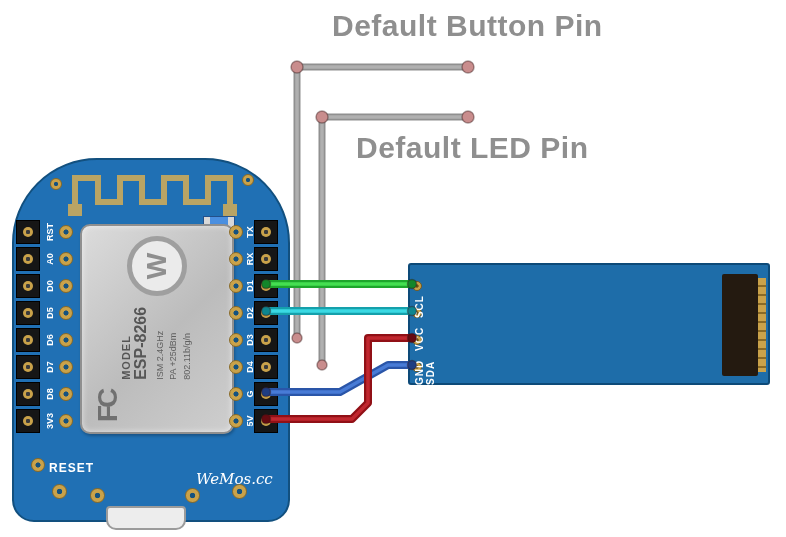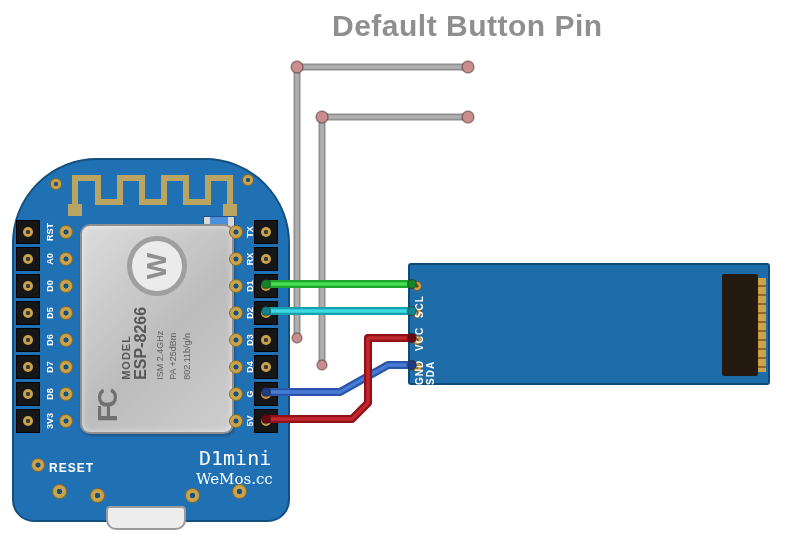--- a/index.html
+++ b/index.html
@@ -48,21 +48,21 @@
            border:1px solid #8a6a25; box-sizing:border-box; }
   .donut.abs { position:absolute; }
   .donut.small { width:12px; height:12px; }
   .donut.big { width:15px; height:15px; }
 
   .plabel { position:absolute; width:30px; height:16px; display:flex; align-items:center; justify-content:center;
             transform:rotate(-90deg); font-size:9px; font-weight:700; color:#ffffff; line-height:1; }
 
   .reset-label { left:35px; top:301px; font-size:12px; font-weight:700; color:#fff; letter-spacing:1px; }
   .board-name { left:185px; top:286px; font-family:"DejaVu Sans Mono", monospace; font-size:20px; color:#fff; }
-  .board-brand { left:182px; top:310px; font-family:"DejaVu Serif", serif; font-size:15px; color:#fff; }
+  .board-brand { left:182px; top:310px; font-family:"DejaVu Serif", serif; font-style:italic; font-size:15px; color:#fff; }
 
   .usb { left:92px; top:346px; width:80px; height:24px; background:#ededed; border:2px solid #9b9b9b;
          box-sizing:border-box; border-radius:4px 4px 10px 10px; }
 
   
   .oled { position:absolute; left:408px; top:263px; width:362px; height:122px;
           background:#1e6da9; border:2px solid #0d4a78; box-sizing:border-box; border-radius:3px; }
   .oled > * { position:absolute; }
   .oledscreen { left:22px; top:7px; width:286px; height:101px; background:#07070a; border-radius:3px;
                 overflow:hidden; box-shadow:inset 0 0 14px #000; border-top:3px solid #1b1b22; box-sizing:border-box; }
@@ -85,20 +85,21 @@
   .wire-base.thin { stroke-width:7; }
   .wire-core { fill:none; stroke-width:3.5; stroke-linecap:round; stroke-linejoin:round; opacity:.9; }
   .dot { stroke:rgba(50,20,20,.4); stroke-width:1.5; }
 </style>
 </head>
 <body>
 
 <div class="stage">
 
   <div class="note" style="left:332px; top:9px;">Default Button Pin</div>
+  <div class="note" style="left:356px; top:131px;">Default LED Pin</div>
 
   <div class="board">
 
     <svg class="antenna" width="184" height="58" viewBox="0 0 184 58">
       <rect x="8" y="40" width="14" height="12" fill="#b9a464"></rect>
       <rect x="163" y="40" width="14" height="12" fill="#b9a464"></rect>
       <path d="M15,46 V14 H38 V38 H60 V14 H82 V38 H104 V14 H126 V38 H148 V14 H170 V46" stroke="#b9a464" stroke-width="6" fill="none"></path>
     </svg>
     <div class="donut abs small" style="left:36px; top:18px;"></div>
     <div class="donut abs small" style="left:228px; top:14px;"></div>
@@ -175,21 +176,20 @@
     <div class="plabel" style="left:221px; top:91px;">RX</div>
     <div class="plabel" style="left:221px; top:118px;">D1</div>
     <div class="plabel" style="left:221px; top:145px;">D2</div>
     <div class="plabel" style="left:221px; top:172px;">D3</div>
     <div class="plabel" style="left:221px; top:199px;">D4</div>
     <div class="plabel" style="left:221px; top:226px;">G</div>
     <div class="plabel" style="left:221px; top:253px;">5V</div>
 
     <div class="donut abs" style="left:17px; top:298px;"></div>
     <div class="reset-label">RESET</div>
-    <div class="board-name">D1mini</div>
     <div class="board-brand">WeMos.cc</div>
 
     <div class="donut abs big" style="left:38px;  top:324px;"></div>
     <div class="donut abs big" style="left:76px;  top:328px;"></div>
     <div class="donut abs big" style="left:171px; top:328px;"></div>
     <div class="donut abs big" style="left:218px; top:324px;"></div>
 
     <div class="usb"></div>
   </div>
 

